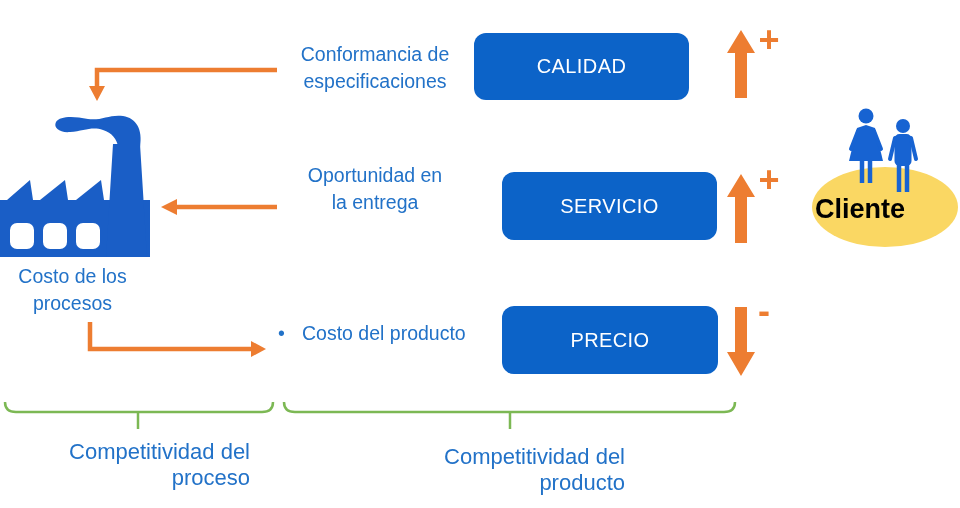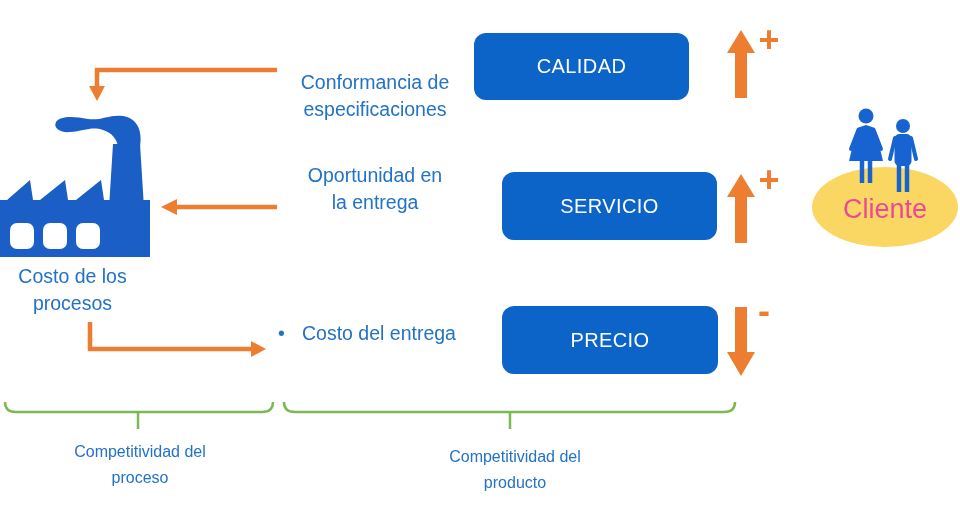--- a/index.html
+++ b/index.html
@@ -43,26 +43,25 @@
     position:absolute;
     width:36px; height:42px;
     display:flex; align-items:center; justify-content:center;
     color:#ED7D31;
     font-size:36px;
     font-weight:600;
     line-height:1;
   }
   .client-label {
     position:absolute;
-    text-align:center;
-    color:#ec4899;
+    color:#000000;
     font-size:27px;
-    font-weight:400;
+    font-weight:700;
   }
-  .brace-label { font-size:16px; line-height:26px; }
+  .brace-label { font-size:22px; line-height:26px;text-align:right; }
   .factory-label { font-size:19.5px; line-height:26.5px; }
 </style>
 </head>
 <body>
 
 <div class="canvas">
 
   <svg class="layer" width="960" height="508" viewBox="0 0 960 508">
 
     <g>
@@ -122,28 +121,28 @@
     <g fill="none" stroke="#7CB854" stroke-width="2.5">
       <path d="M 5,402 Q 5,412 16,412 L 262,412 Q 273,412 273,402"></path>
       <path d="M 138,412 L 138,429"></path>
     </g>
     <g fill="none" stroke="#7CB854" stroke-width="2.5">
       <path d="M 284,402 Q 284,412 295,412 L 724,412 Q 735,412 735,402"></path>
       <path d="M 510,412 L 510,429"></path>
     </g>
   </svg>
 
-  <div class="txt factor" style="left:265px; top:41px; width:220px;margin-top:28px;">Conformancia de
+  <div class="txt factor" style="left:265px; top:41px; width:220px;">Conformancia de
 especificaciones</div>
 
   <div class="txt factor" style="left:265px; top:162px; width:220px;">Oportunidad en
 la entrega</div>
 
   <ul class="bullets" style="left:278px; top:321px; width:225px;">
-    <li><span>Costo del entrega</span></li>
+    <li><span>Costo del producto</span></li>
   </ul>
 
   <div class="txt factory-label" style="left:-5px; top:263px; width:155px;">Costo de los
 procesos</div>
 
   <div class="box" style="left:474px; top:33px;">CALIDAD</div>
   <div class="box" style="left:502px; top:172px; height:68px;">SERVICIO</div>
   <div class="box" style="left:502px; top:306px; width:216px; height:68px;">PRECIO</div>
 
   <div class="sign" style="left:751px; top:19px;">+</div>

